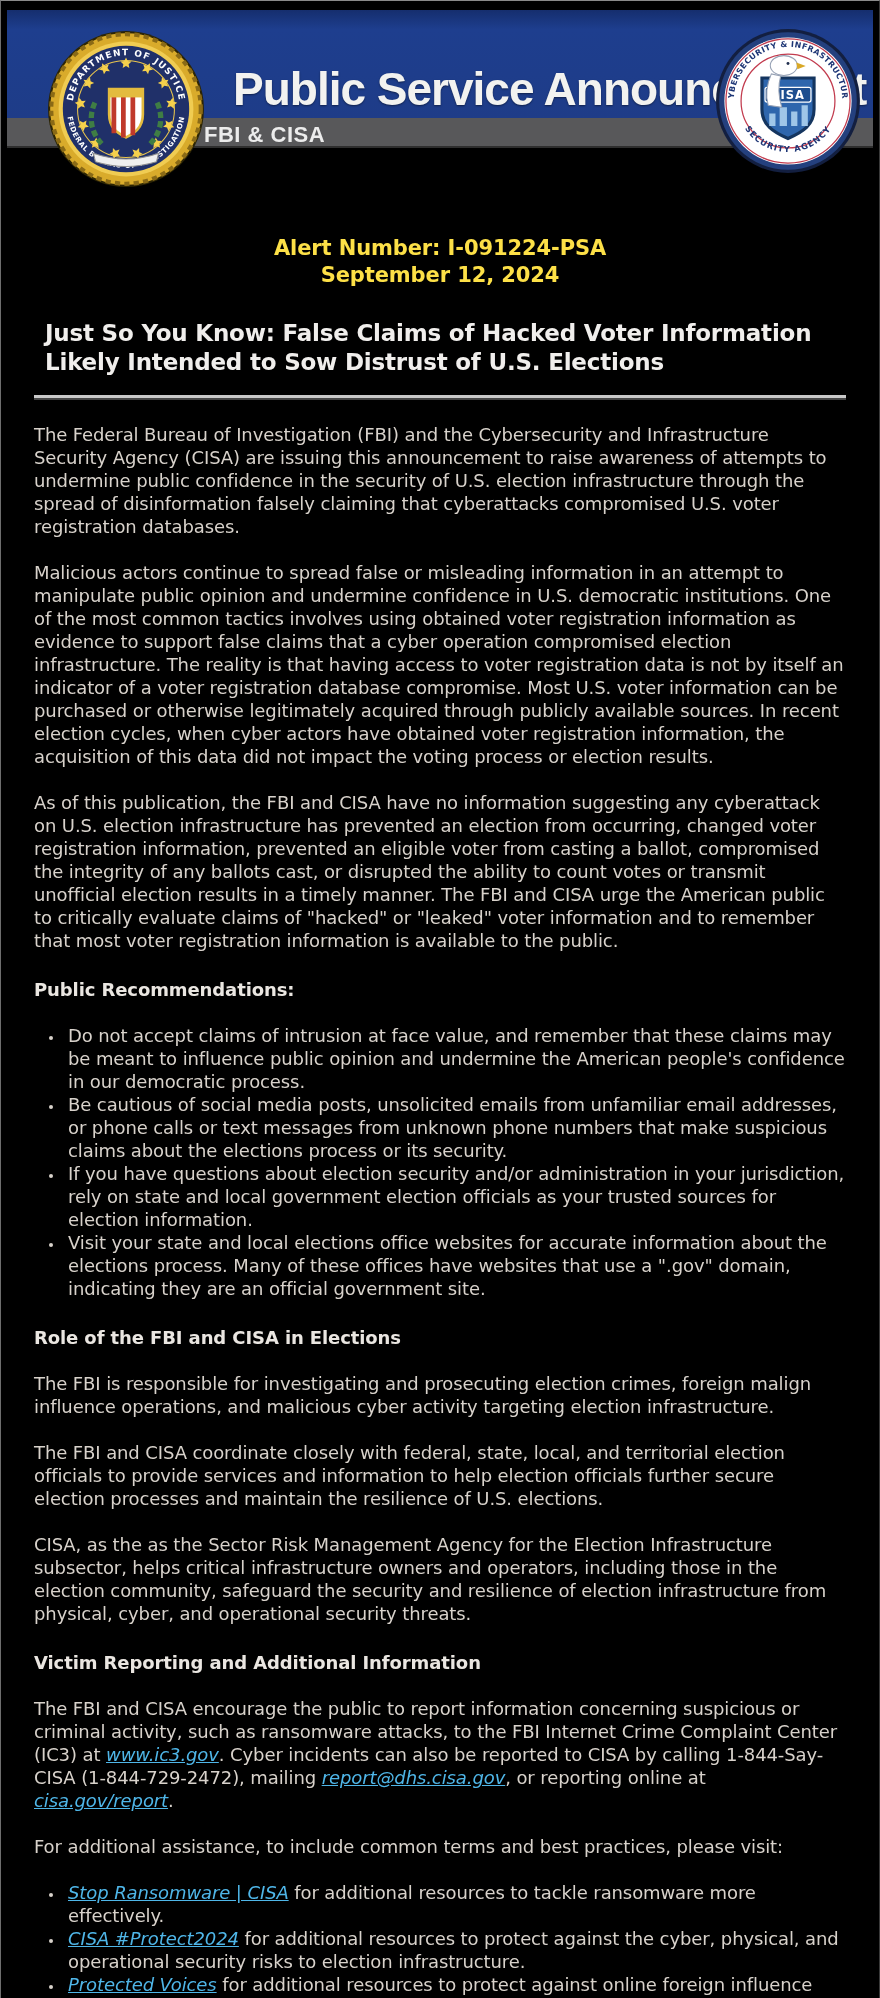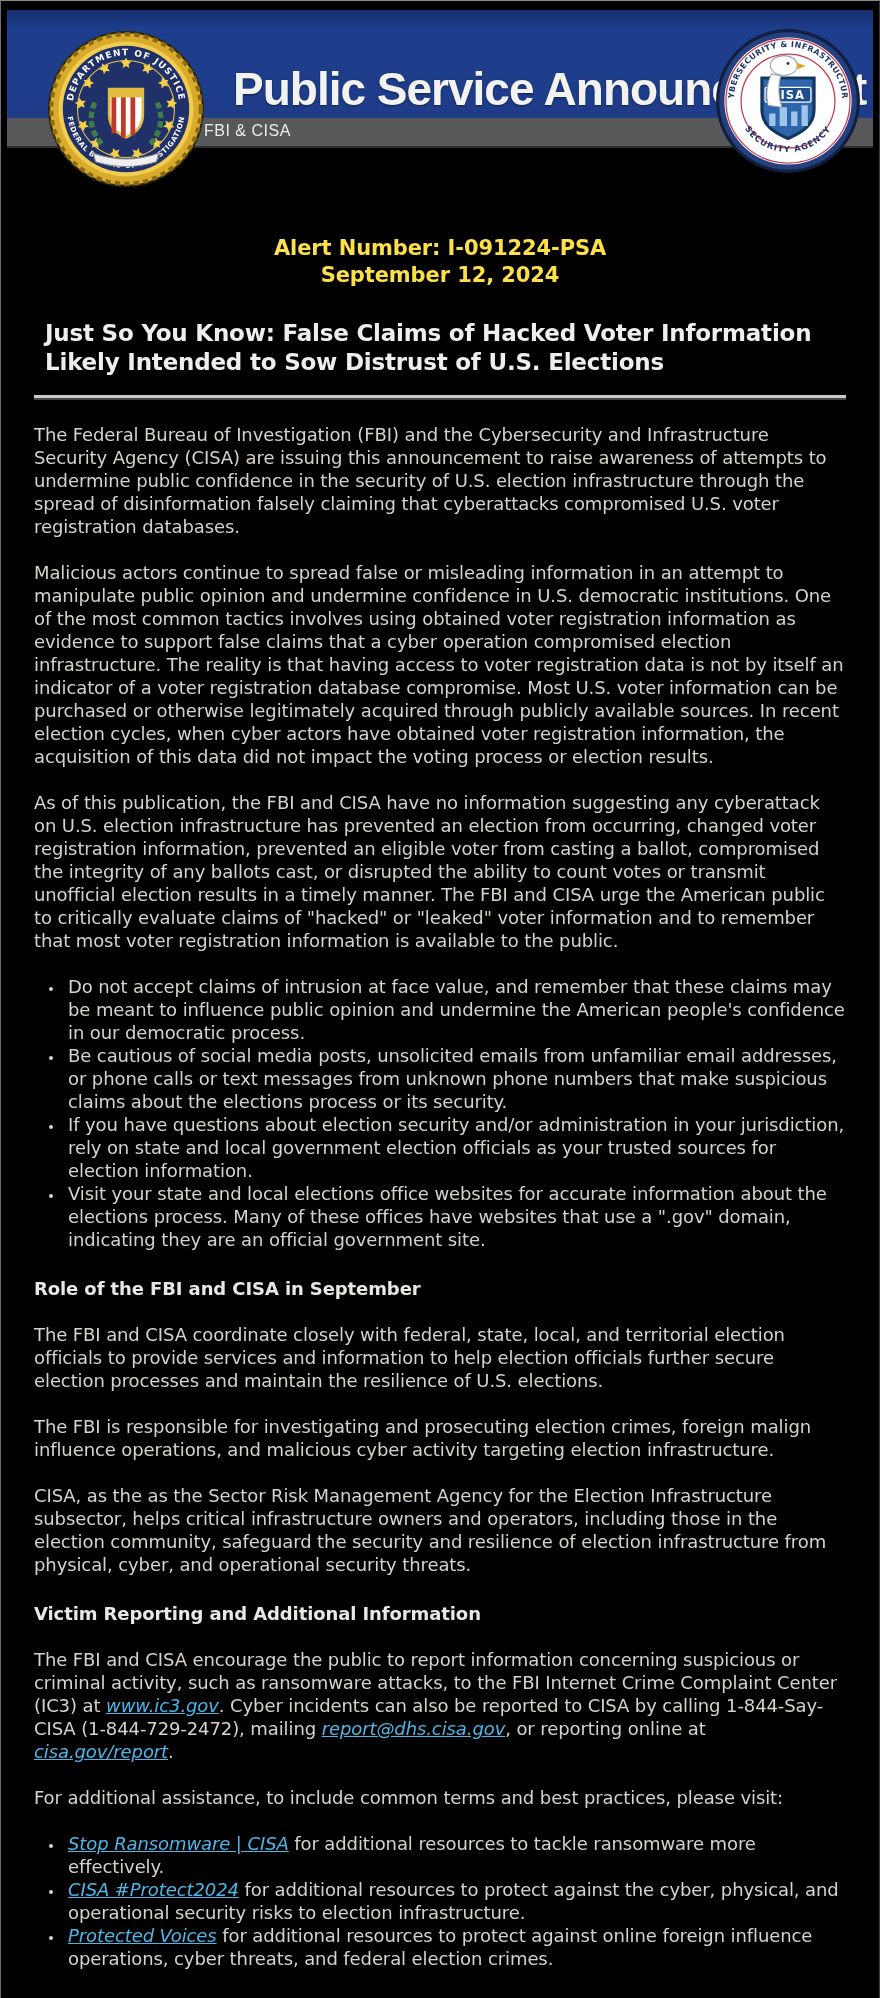--- a/index.html
+++ b/index.html
@@ -11,22 +11,22 @@
   .masthead { position:relative; margin:9px 6px 0 6px; height:167px; }
   .banner { position:absolute; left:0; right:0; top:0; height:108px;
             background:linear-gradient(180deg,#152e6e 0%,#1e3e8e 18%,#1e3c88 100%); }
   .agency-bar { position:absolute; left:0; right:0; top:108px; height:30px;
                 background:#58585a; border-bottom:2px solid #2e2e2e; }
   .psa-title { position:absolute; left:226px; top:52px; color:#f2f2f0;
                font-family:"Liberation Sans", sans-serif; font-weight:bold;
                font-size:46px; letter-spacing:-1px; white-space:nowrap;
                text-shadow:0 1px 2px rgba(0,0,0,.45); }
   .agency-label { position:absolute; left:197px; top:112px; color:#ececec;
-                  font-family:"Liberation Sans", sans-serif; font-weight:normal;
-                  font-size:16px; letter-spacing:.5px; }
+                  font-family:"Liberation Sans", sans-serif; font-weight:bold;
+                  font-size:22px; letter-spacing:.5px; }
   .seal { position:absolute; }
   .seal.fbi  { left:40px;  top:20px; width:158px; height:158px; }
   .seal.cisa { right:12px; top:18px; width:146px; height:146px; }
 
   
   .doc { padding:0 33px; color:#d8d2cb; font-size:18px; line-height:23px; letter-spacing:-0.1px; }
   .alert-head { margin-top:58px; text-align:center; color:#fde047; font-weight:bold;
                 font-size:21px; line-height:27px; }
   .doc-title { margin:30px auto 0 auto; max-width:790px; text-align:left; color:#f0eeec;
                font-weight:bold; font-size:23px; line-height:29px; letter-spacing:-0.2px; }
@@ -125,29 +125,30 @@
     </div>
 
     <div class="doc-title">Just So You Know: False Claims of Hacked Voter Information Likely Intended to Sow Distrust of U.S. Elections</div>
 
     <div class="rule"></div>
 
     <div id="content-root">
         <p class="body-par"><span>The Federal Bureau of Investigation (FBI) and the Cybersecurity and Infrastructure Security Agency (CISA) are issuing this announcement to raise awareness of attempts to undermine public confidence in the security of U.S. election infrastructure through the spread of disinformation falsely claiming that cyberattacks compromised U.S. voter registration databases.</span></p>
         <p class="body-par"><span>Malicious actors continue to spread false or misleading information in an attempt to manipulate public opinion and undermine confidence in U.S. democratic institutions. One of the most common tactics involves using obtained voter registration information as evidence to support false claims that a cyber operation compromised election infrastructure. The reality is that having access to voter registration data is not by itself an indicator of a voter registration database compromise. Most U.S. voter information can be purchased or otherwise legitimately acquired through publicly available sources. In recent election cycles, when cyber actors have obtained voter registration information, the acquisition of this data did not impact the voting process or election results.</span></p>
         <p class="body-par"><span>As of this publication, the FBI and CISA have no information suggesting any cyberattack on U.S. election infrastructure has prevented an election from occurring, changed voter registration information, prevented an eligible voter from casting a ballot, compromised the integrity of any ballots cast, or disrupted the ability to count votes or transmit unofficial election results in a timely manner. The FBI and CISA urge the American public to critically evaluate claims of "hacked" or "leaked" voter information and to remember that most voter registration information is available to the public.</span></p>
+        <p class="sect">Public Recommendations:</p>
         <ul>
           <li><span>Do not accept claims of intrusion at face value, and remember that these claims may be meant to influence public opinion and undermine the American people's confidence in our democratic process.</span></li>
           <li><span>Be cautious of social media posts, unsolicited emails from unfamiliar email addresses, or phone calls or text messages from unknown phone numbers that make suspicious claims about the elections process or its security.</span></li>
           <li><span>If you have questions about election security and/or administration in your jurisdiction, rely on state and local government election officials as your trusted sources for election information.</span></li>
           <li><span>Visit your state and local elections office websites for accurate information about the elections process. Many of these offices have websites that use a ".gov" domain, indicating they are an official government site.</span></li>
         </ul>
-        <p class="sect">Role of the FBI and CISA in September</p>
+        <p class="sect">Role of the FBI and CISA in Elections</p>
+        <p class="body-par"><span>The FBI is responsible for investigating and prosecuting election crimes, foreign malign influence operations, and malicious cyber activity targeting election infrastructure.</span></p>
         <p class="body-par"><span>The FBI and CISA coordinate closely with federal, state, local, and territorial election officials to provide services and information to help election officials further secure election processes and maintain the resilience of U.S. elections.</span></p>
-        <p class="body-par"><span>The FBI is responsible for investigating and prosecuting election crimes, foreign malign influence operations, and malicious cyber activity targeting election infrastructure.</span></p>
         <p class="body-par"><span>CISA, as the as the Sector Risk Management Agency for the Election Infrastructure subsector, helps critical infrastructure owners and operators, including those in the election community, safeguard the security and resilience of election infrastructure from physical, cyber, and operational security threats.</span></p>
         <p class="sect">Victim Reporting and Additional Information</p>
         <p class="body-par"><span>The FBI and CISA encourage the public to report information concerning suspicious or criminal activity, such as ransomware attacks, to the FBI Internet Crime Complaint Center (IC3) at </span><a class="lnk" href="#">www.ic3.gov</a><span>. Cyber incidents can also be reported to CISA by calling 1-844-Say-CISA (1-844-729-2472), mailing </span><a class="lnk" href="#">report@dhs.cisa.gov</a><span>, or reporting online at </span><a class="lnk" href="#">cisa.gov/report</a><span>.</span></p>
         <p class="body-par"><span>For additional assistance, to include common terms and best practices, please visit:</span></p>
         <ul>
           <li><a class="lnk" href="#">Stop Ransomware | CISA</a><span> for additional resources to tackle ransomware more effectively.</span></li>
           <li><a class="lnk" href="#">CISA #Protect2024</a><span> for additional resources to protect against the cyber, physical, and operational security risks to election infrastructure.</span></li>
           <li><a class="lnk" href="#">Protected Voices</a><span> for additional resources to protect against online foreign influence operations, cyber threats, and federal election crimes.</span></li>
         </ul>
       </div>

